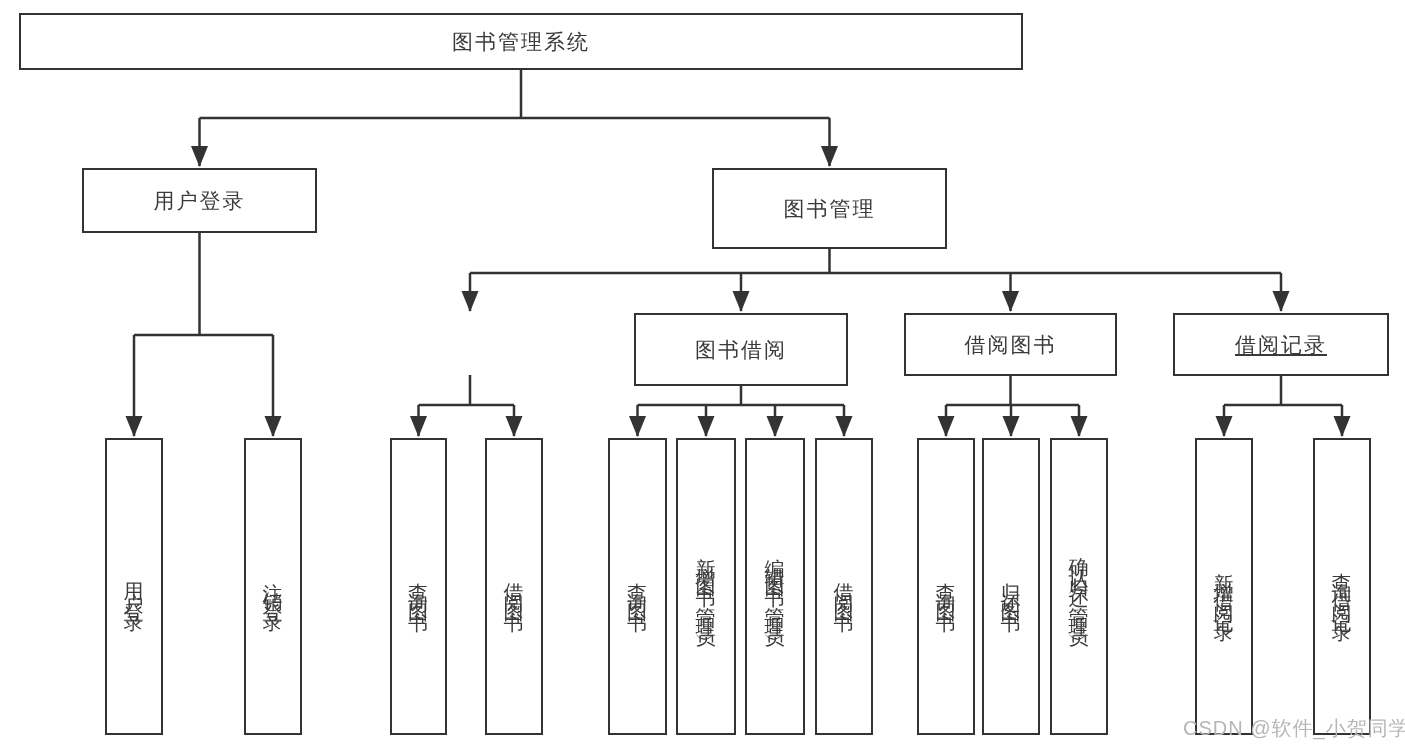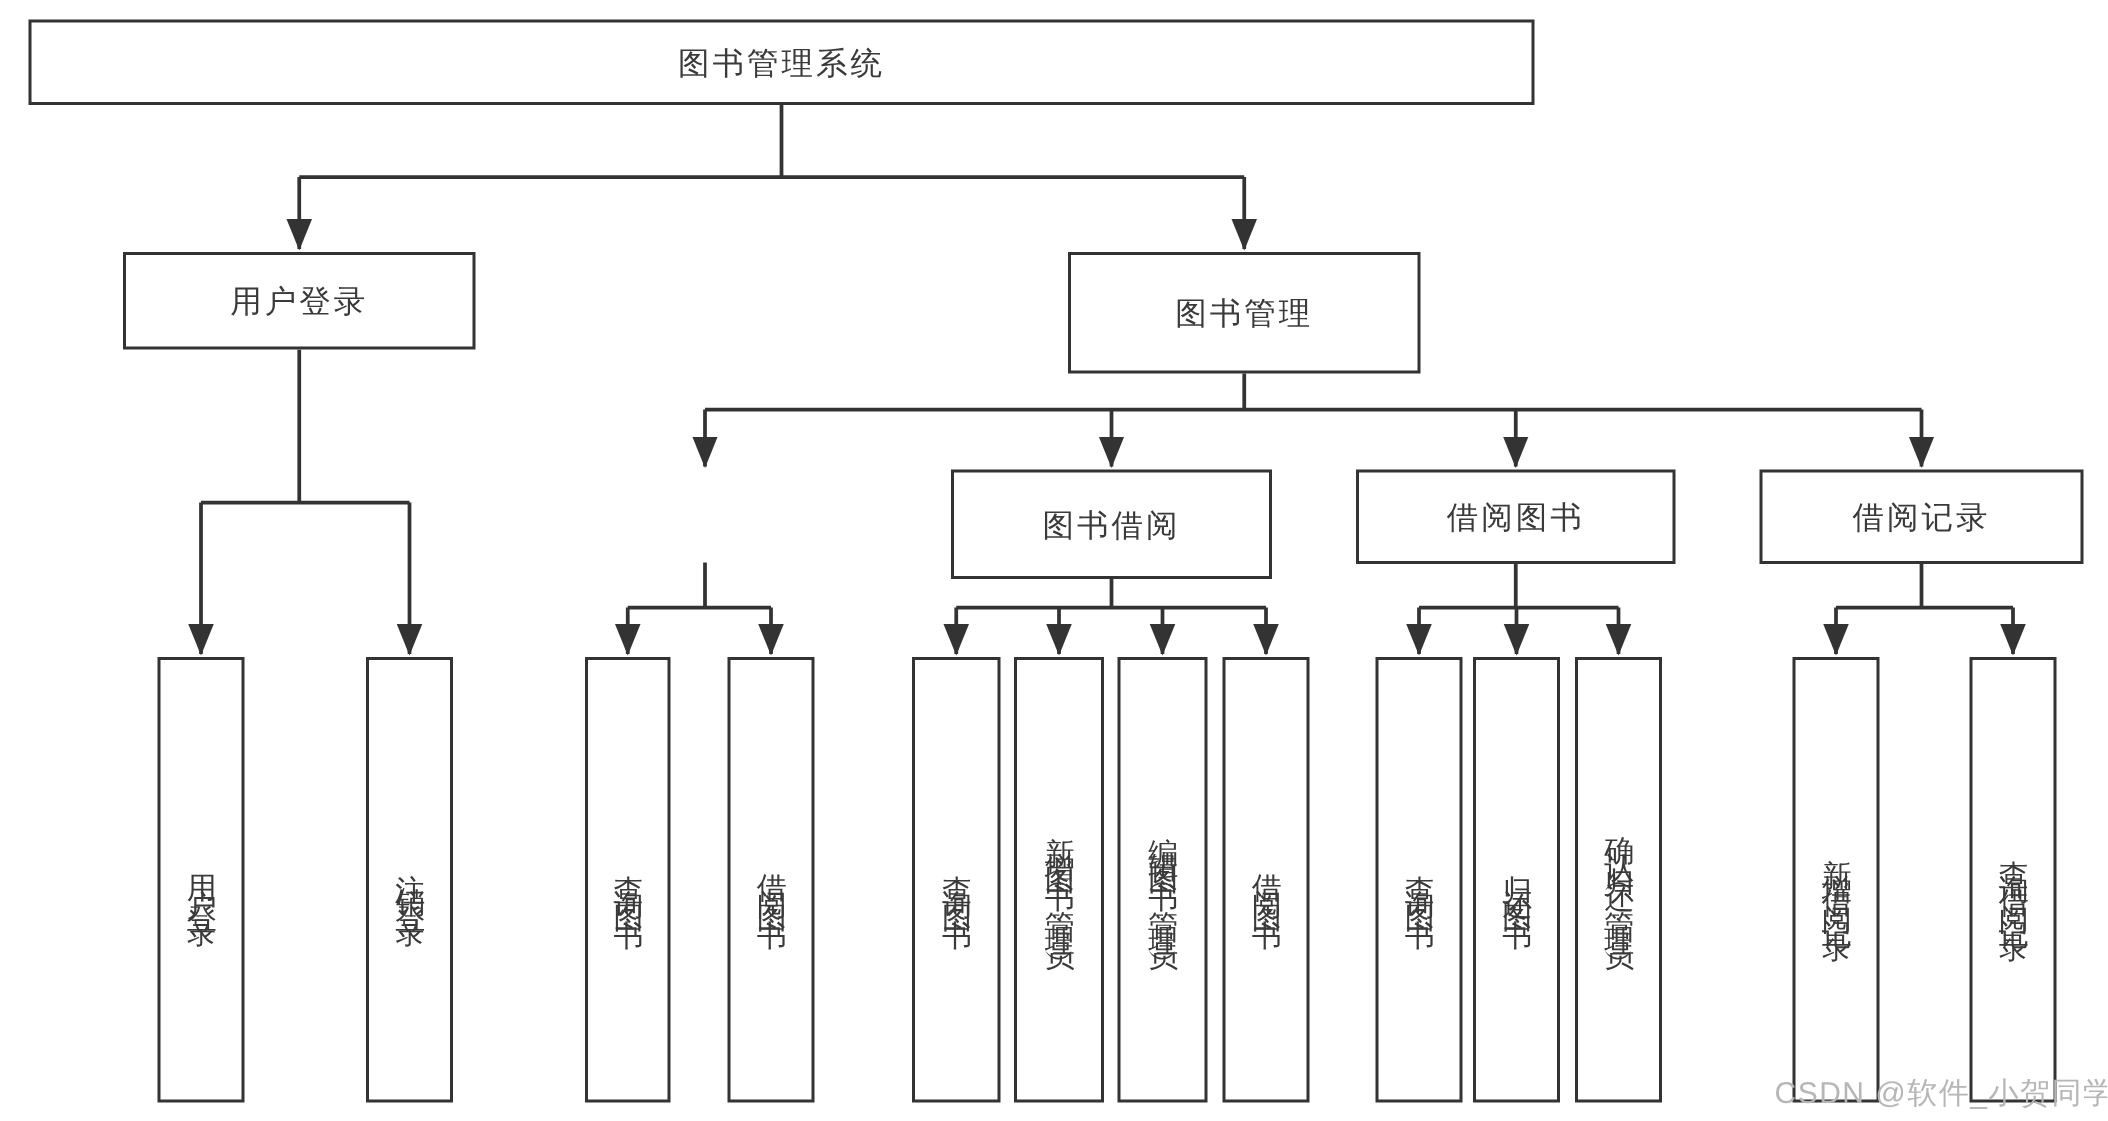--- a/index.html
+++ b/index.html
@@ -18,21 +18,21 @@
     writing-mode:vertical-rl;text-orientation:mixed;
     font-size:20px;letter-spacing:10px;line-height:1;white-space:nowrap;
   }
   
   .n-root            {left:19px;  top:13px;  width:1004px;height:57px;}
   .n-user-login      {left:82px;  top:168px; width:235px; height:65px;}
   .n-book-mgmt       {left:712px; top:168px; width:235px; height:81px;}
   .n-new-book-rec    {left:363px; top:313px; width:217px; height:62px;}
   .n-book-borrow     {left:634px; top:313px; width:214px; height:73px;}
   .n-current-borrow  {left:904px; top:313px; width:213px; height:63px;}
-  .n-borrow-records  {left:1173px;top:313px; width:216px; height:63px;}
+  .n-borrow-records  {left:1173px;top:313px; width:216px; height:63px;text-decoration:underline;}
   .leaf{top:438px;height:297px;width:58px;}
   .n-login           {left:105px;}
   .n-logout          {left:244px;}
   .n-query-book-a    {left:390px;width:57px;}
   .n-borrow-book-a   {left:485px;}
   .n-query-book-b    {left:608px;width:59px;}
   .n-add-book        {left:676px;width:60px;}
   .n-edit-book       {left:745px;width:60px;}
   .n-borrow-book-b   {left:815px;}
   .n-query-book-c    {left:917px;}

